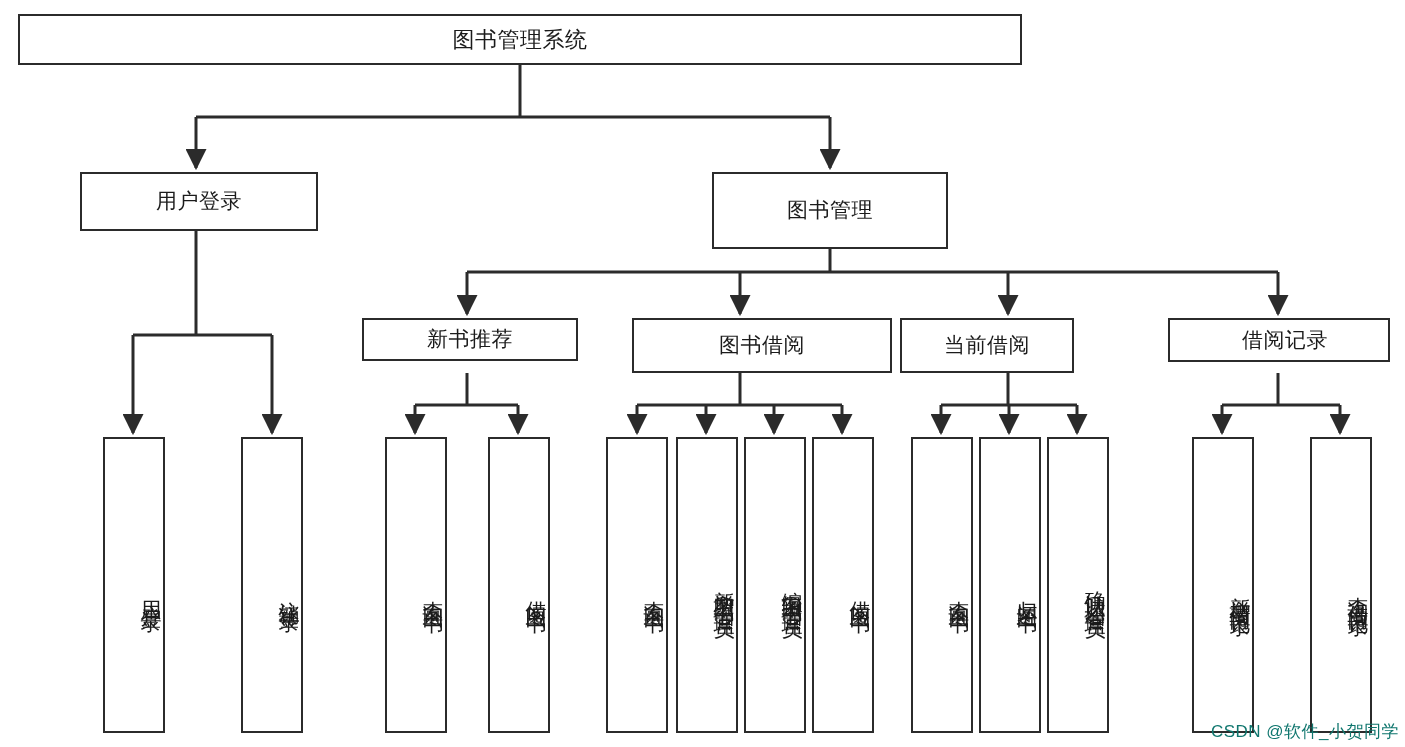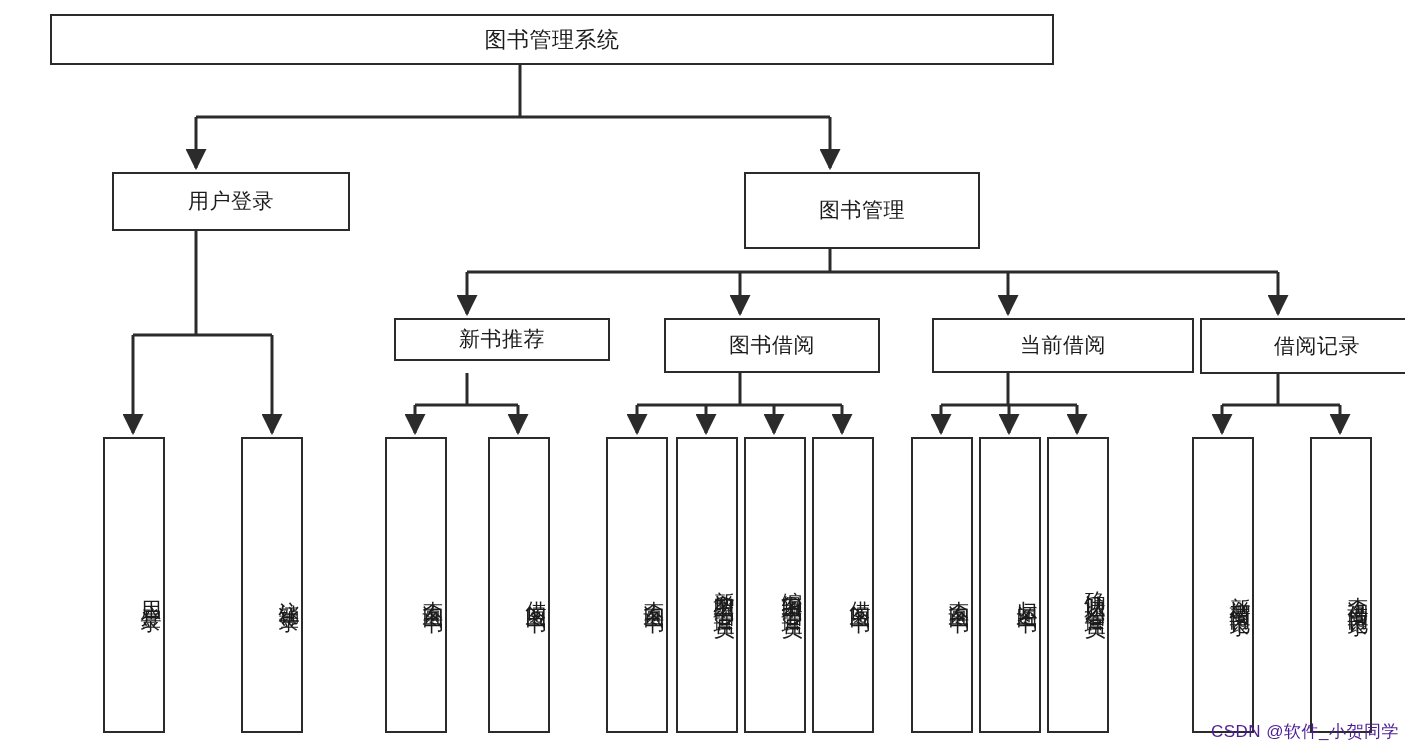--- a/index.html
+++ b/index.html
@@ -27,21 +27,20 @@
     border:2px solid #2b2b2b;
     display:flex;
     align-items:center;
     justify-content:center;
     color:#1b1b1b;
     line-height:1.18;
   }
   .node.horiz{
     font-size:21px;
     letter-spacing:.5px;
-    margin-left:32px;
   }
   .node.root{font-size:22px;}
   .node.vert{
     writing-mode:vertical-rl;
     text-orientation:upright;
     font-size:21px;
     letter-spacing:4px;
     align-items:flex-start;
     justify-content:center;
     padding-top:14px;
@@ -49,21 +48,21 @@
   .node.vert .vlabel{
     writing-mode:vertical-rl;
     text-orientation:upright;
     white-space:nowrap;
     letter-spacing:4px;
   }
   .watermark{
     position:absolute;
     right:6px;bottom:4px;
     font-size:17px;
-    color:#4c1d95;
+    color:#0f766e;
     letter-spacing:.5px;
     white-space:nowrap;
     user-select:none;
   }
 </style>
 </head>
 <body>
 
 <div id="diagram-root">
 
@@ -124,27 +123,27 @@
   <div class="node horiz" style="left:80px;top:172px;width:238px;height:59px;">
     <span>用户登录</span>
   </div>
   <div class="node horiz" style="left:712px;top:172px;width:236px;height:77px;">
     <span>图书管理</span>
   </div>
 
   <div class="node horiz" style="left:362px;top:318px;width:216px;height:43px;">
     <span>新书推荐</span>
   </div>
-  <div class="node horiz" style="left:632px;top:318px;width:216px;height:55px;">
+  <div class="node horiz" style="left:632px;top:318px;width:260px;height:55px;">
     <span>图书借阅</span>
   </div>
-  <div class="node horiz" style="left:900px;top:318px;width:262px;height:55px;">
+  <div class="node horiz" style="left:900px;top:318px;width:174px;height:55px;">
     <span>当前借阅</span>
   </div>
-  <div class="node horiz" style="left:1168px;top:318px;width:222px;height:56px;padding-left:12px;">
+  <div class="node horiz" style="left:1168px;top:318px;width:222px;height:44px;padding-left:12px;">
     <span>借阅记录</span>
   </div>
 
   <div class="node vert" style="left:103px;top:437px;width:62px;height:296px;">
     <span class="vlabel">用户登录</span>
   </div>
   <div class="node vert" style="left:241px;top:437px;width:62px;height:296px;">
     <span class="vlabel">注销登录</span>
   </div>
 

